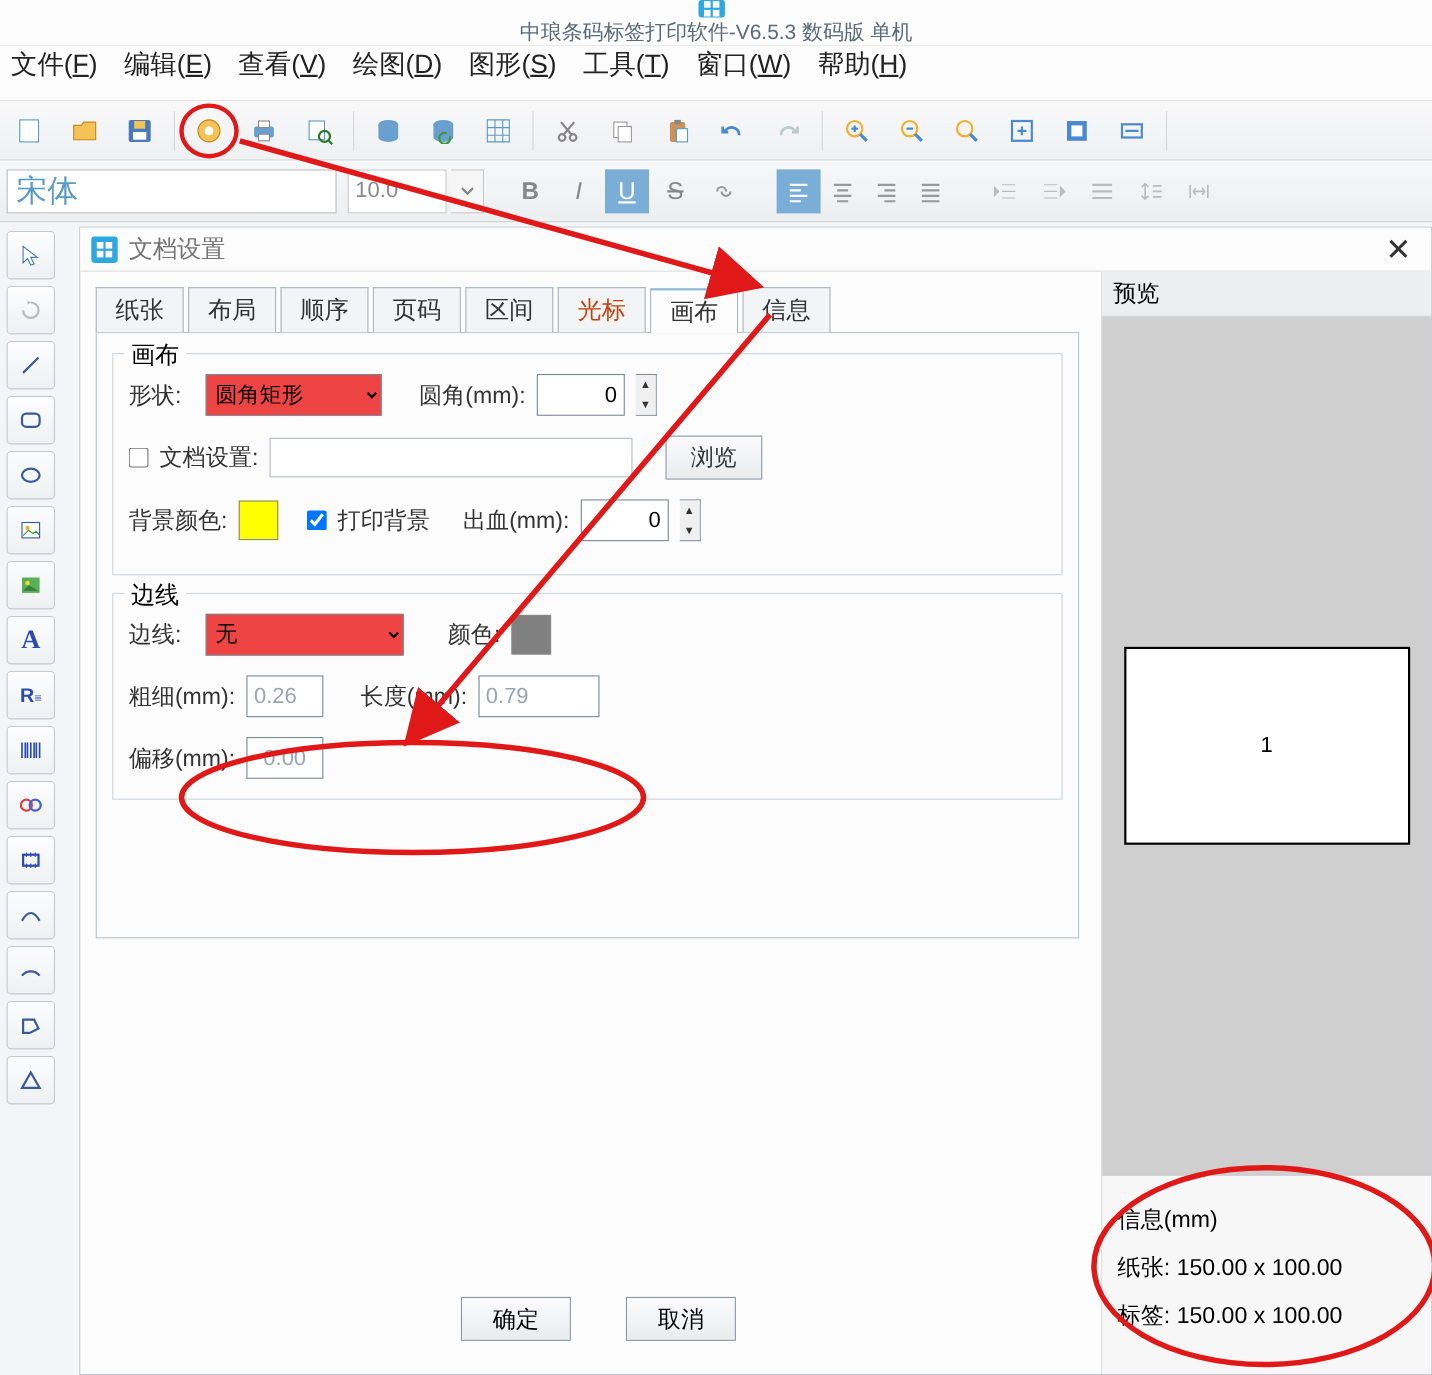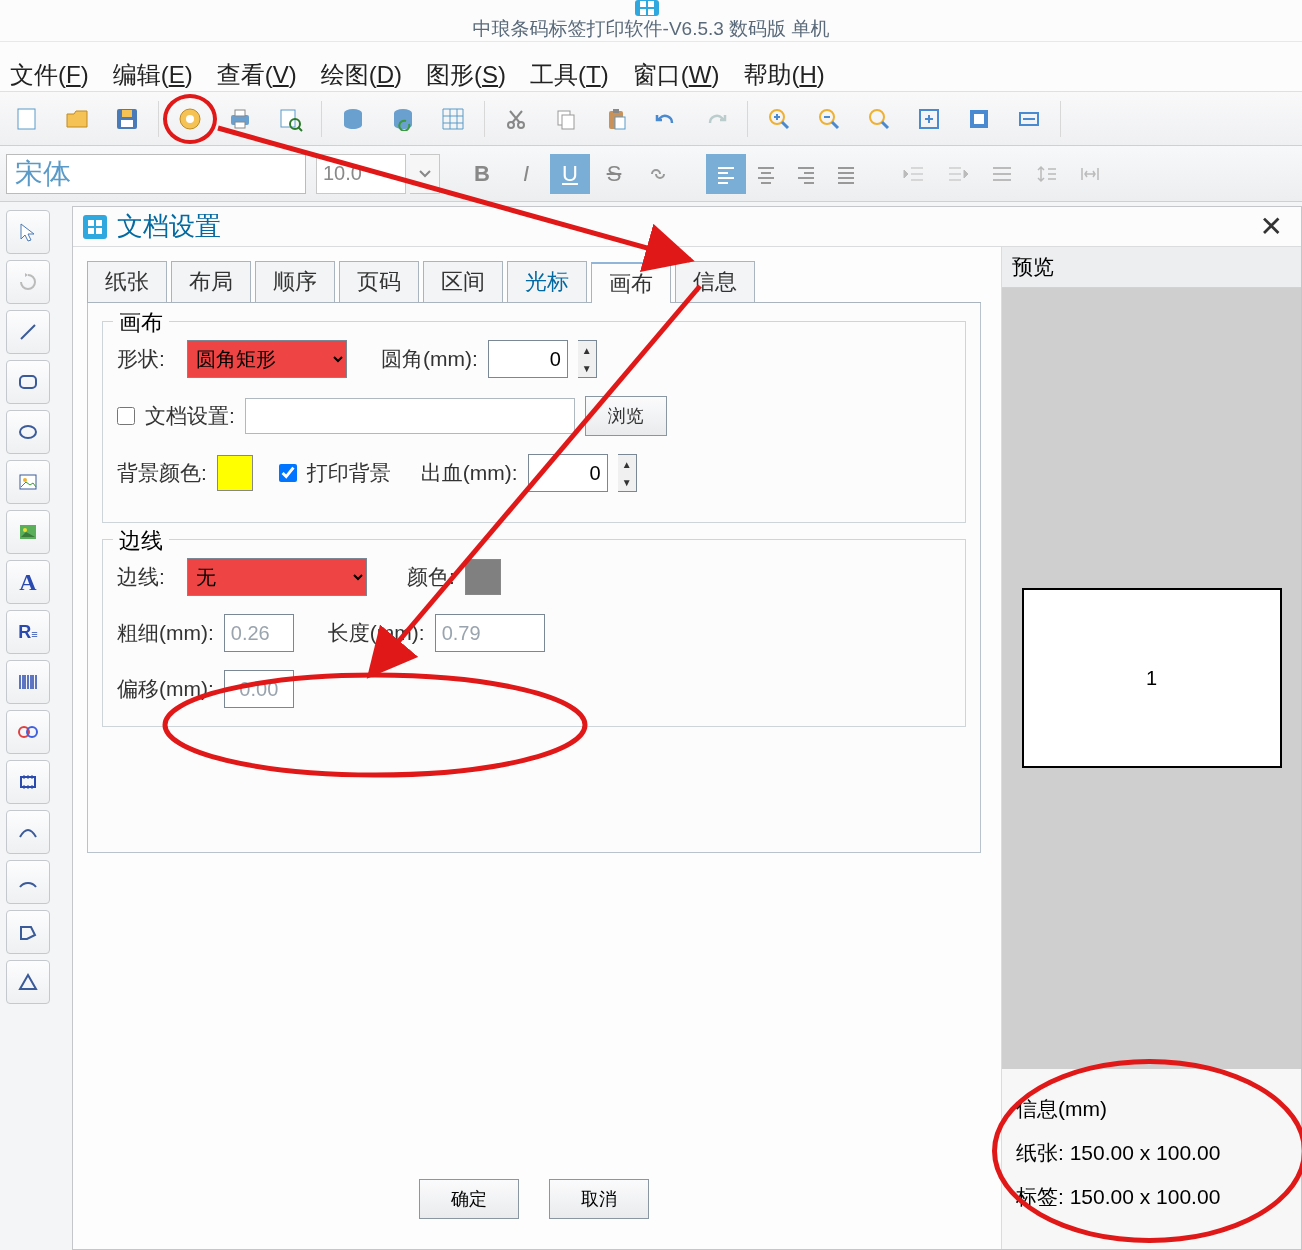--- a/index.html
+++ b/index.html
@@ -5,21 +5,21 @@
 * { box-sizing: border-box; margin: 0; padding: 0; }
 body { font-family: "Microsoft YaHei", sans-serif; font-size: 18px; background: #f4f5f6; width: 1302px; height: 1250px; overflow: hidden; position: relative; }
 
 
 .titlebar { height: 42px; background: #fcfcfd; display: flex; align-items: center; padding: 0 8px; border-bottom: 1px solid #e8e8e8; flex-direction: column; }
 .titlebar .appicon { width: 24px; height: 24px; background: #2ea8df; border-radius: 3px; margin-right: 8px; display:flex;align-items:center;justify-content:center;}
 .titlebar .appicon svg{width:16px;height:16px;}
 .titlebar .title { color: #5a6a7a; font-size: 19px; }
 
 
-.menubar { height: 50px; background: #fcfcfd; display: flex; align-items: flex-end; padding: 0 10px; gap: 24px; border-bottom: 1px solid #e0e0e0; }
+.menubar { height: 50px; background: #fcfcfd; display: flex; align-items: flex-start; padding: 0 10px; gap: 24px; border-bottom: 1px solid #e0e0e0; }
 .menubar .menuitem { color: #222; font-size: 24px; cursor: default; }
 .menubar .menuitem u { text-decoration: underline; }
 
 
 .toolbar1 { height: 54px; background: linear-gradient(#f9f9fa,#eff0f2); display: flex; align-items: center; padding: 0 6px; gap: 8px; border-bottom: 1px solid #d0d0d0; }
 .tbtn { width: 42px; height: 38px; display:flex; align-items:center; justify-content:center; border-radius:3px; }
 .tsep { width:1px; height:36px; background:#d8d8d8; margin:0 2px;}
 .circled { position:relative; }
 .circled::after{content:"";position:absolute;left:-6px;top:-6px;right:-6px;bottom:-6px;border:4px solid #e01818;border-radius:50%;}
 
@@ -33,45 +33,45 @@
 .algroup{display:flex;gap:0;margin-left:10px;}
 
 
 .leftpalette{position:absolute;left:6px;top:210px;width:50px;display:flex;flex-direction:column;gap:6px;}
 .palbtn{width:44px;height:44px;background:linear-gradient(#fdfdfe,#eef0f2);border:1px solid #c5c9cd;border-radius:4px;display:flex;align-items:center;justify-content:center;}
 
 
 .dialog{position:absolute;left:72px;top:206px;right:0;bottom:0;background:#fdfdfd;border:1px solid #c4c6c9;}
 .dlg-titlebar{height:40px;display:flex;align-items:center;padding:0 10px;border-bottom:1px solid #dadcde;background:#fcfcfc;}
 .dlg-titlebar .dicon{width:24px;height:24px;background:#2ea8df;border-radius:3px;margin-right:10px;display:flex;align-items:center;justify-content:center;}
-.dlg-titlebar .dtitle{font-size:26px;color:#0369a1;}
+.dlg-titlebar .dtitle{font-size:22px;color:#737373;}
 .dlg-close{margin-left:auto;font-size:28px;color:#333;cursor:default;padding:0 8px;}
 
 .dlg-body{display:flex;height:calc(100% - 40px);}
 .dlg-left{flex:1;padding:14px 20px 0 14px;display:flex;flex-direction:column;}
 .dlg-right{width:300px;border-left:1px solid #dadcde;background:#f7f7f7;display:flex;flex-direction:column;}
 
 .tabbar{height:42px;display:flex;border-bottom:1px solid #a9b4bf;}
 .tab{min-width:80px;padding:6px 14px;border:1px solid #a9b4bf;border-bottom:none;margin-right:4px;background:#f3f4f6;font-size:22px;color:#333;display:flex;align-items:center;justify-content:center;}
-.tab.disabled{color:#0369a1;}
+.tab.disabled{color:#c2410c;}
 .tab.active{background:#fcfcfd;border-top:2px solid #8fb6d8;position:relative;top:1px;}
 
 .tabcontent{border:1px solid #b8c3ce;border-top:none;background:#fcfcfd;padding:18px 14px;flex:0 0 auto;height:550px;}
 
 .fieldset{border:1px solid #cdd4da;padding:18px 14px 14px;margin-bottom:16px;position:relative;}
 .fieldset .legend{position:absolute;top:-14px;left:10px;background:#fcfcfd;padding:0 6px;font-size:22px;}
 .row{display:flex;align-items:center;gap:10px;margin-bottom:18px;font-size:21px;color:#333;}
 .lbl{min-width:60px;}
 select.combobox{height:38px;font-size:20px;border:1px solid #7a8896;background:#ef4444;padding:0 4px;}
 .numinput{width:80px;height:38px;border:1px solid #7a8896;text-align:right;padding:0 6px;font-size:20px;}
 .spinbtns{display:flex;flex-direction:column;border:1px solid #7a8896;border-left:none;}
 .spinbtns div{width:18px;height:18px;background:#f0f0f0;display:flex;align-items:center;justify-content:center;font-size:10px;}
 .chk{width:18px;height:18px;}
 .txtinput{height:36px;border:1px solid #b0b8c0;background:#fff;flex:1;padding:0 6px;}
-.btn{height:40px;padding:0 22px;border:1px solid #8a96a2;background:linear-gradient(#fbfbfc,#e9ebed);font-size:18px;display:flex;align-items:center;}
+.btn{height:40px;padding:0 22px;border:1px solid #8a96a2;background:linear-gradient(#fbfbfc,#e9ebed);font-size:21px;display:flex;align-items:center;margin-left:20px;}
 .colorsw{width:36px;height:36px;border:1px solid #888;}
 .dim{color:#9aa4ae;}
 
 .buttonrow{display:flex;justify-content:center;gap:30px;margin-top:auto;padding:20px 0 30px;}
 
 
 .prev-title{background:#eceef0;padding:6px 10px;font-size:21px;border-bottom:1px solid #cfd3d7;}
 .prev-canvas{flex:1;background:#cfcfcf;display:flex;align-items:center;justify-content:center;padding:10px;}
 .prev-page{background:#fff;border:2px solid #000;width:260px;height:180px;display:flex;align-items:center;justify-content:center;font-size:20px;}
 .info-box{padding:18px 14px 30px;font-size:21px;line-height:2.1;position:relative;}

